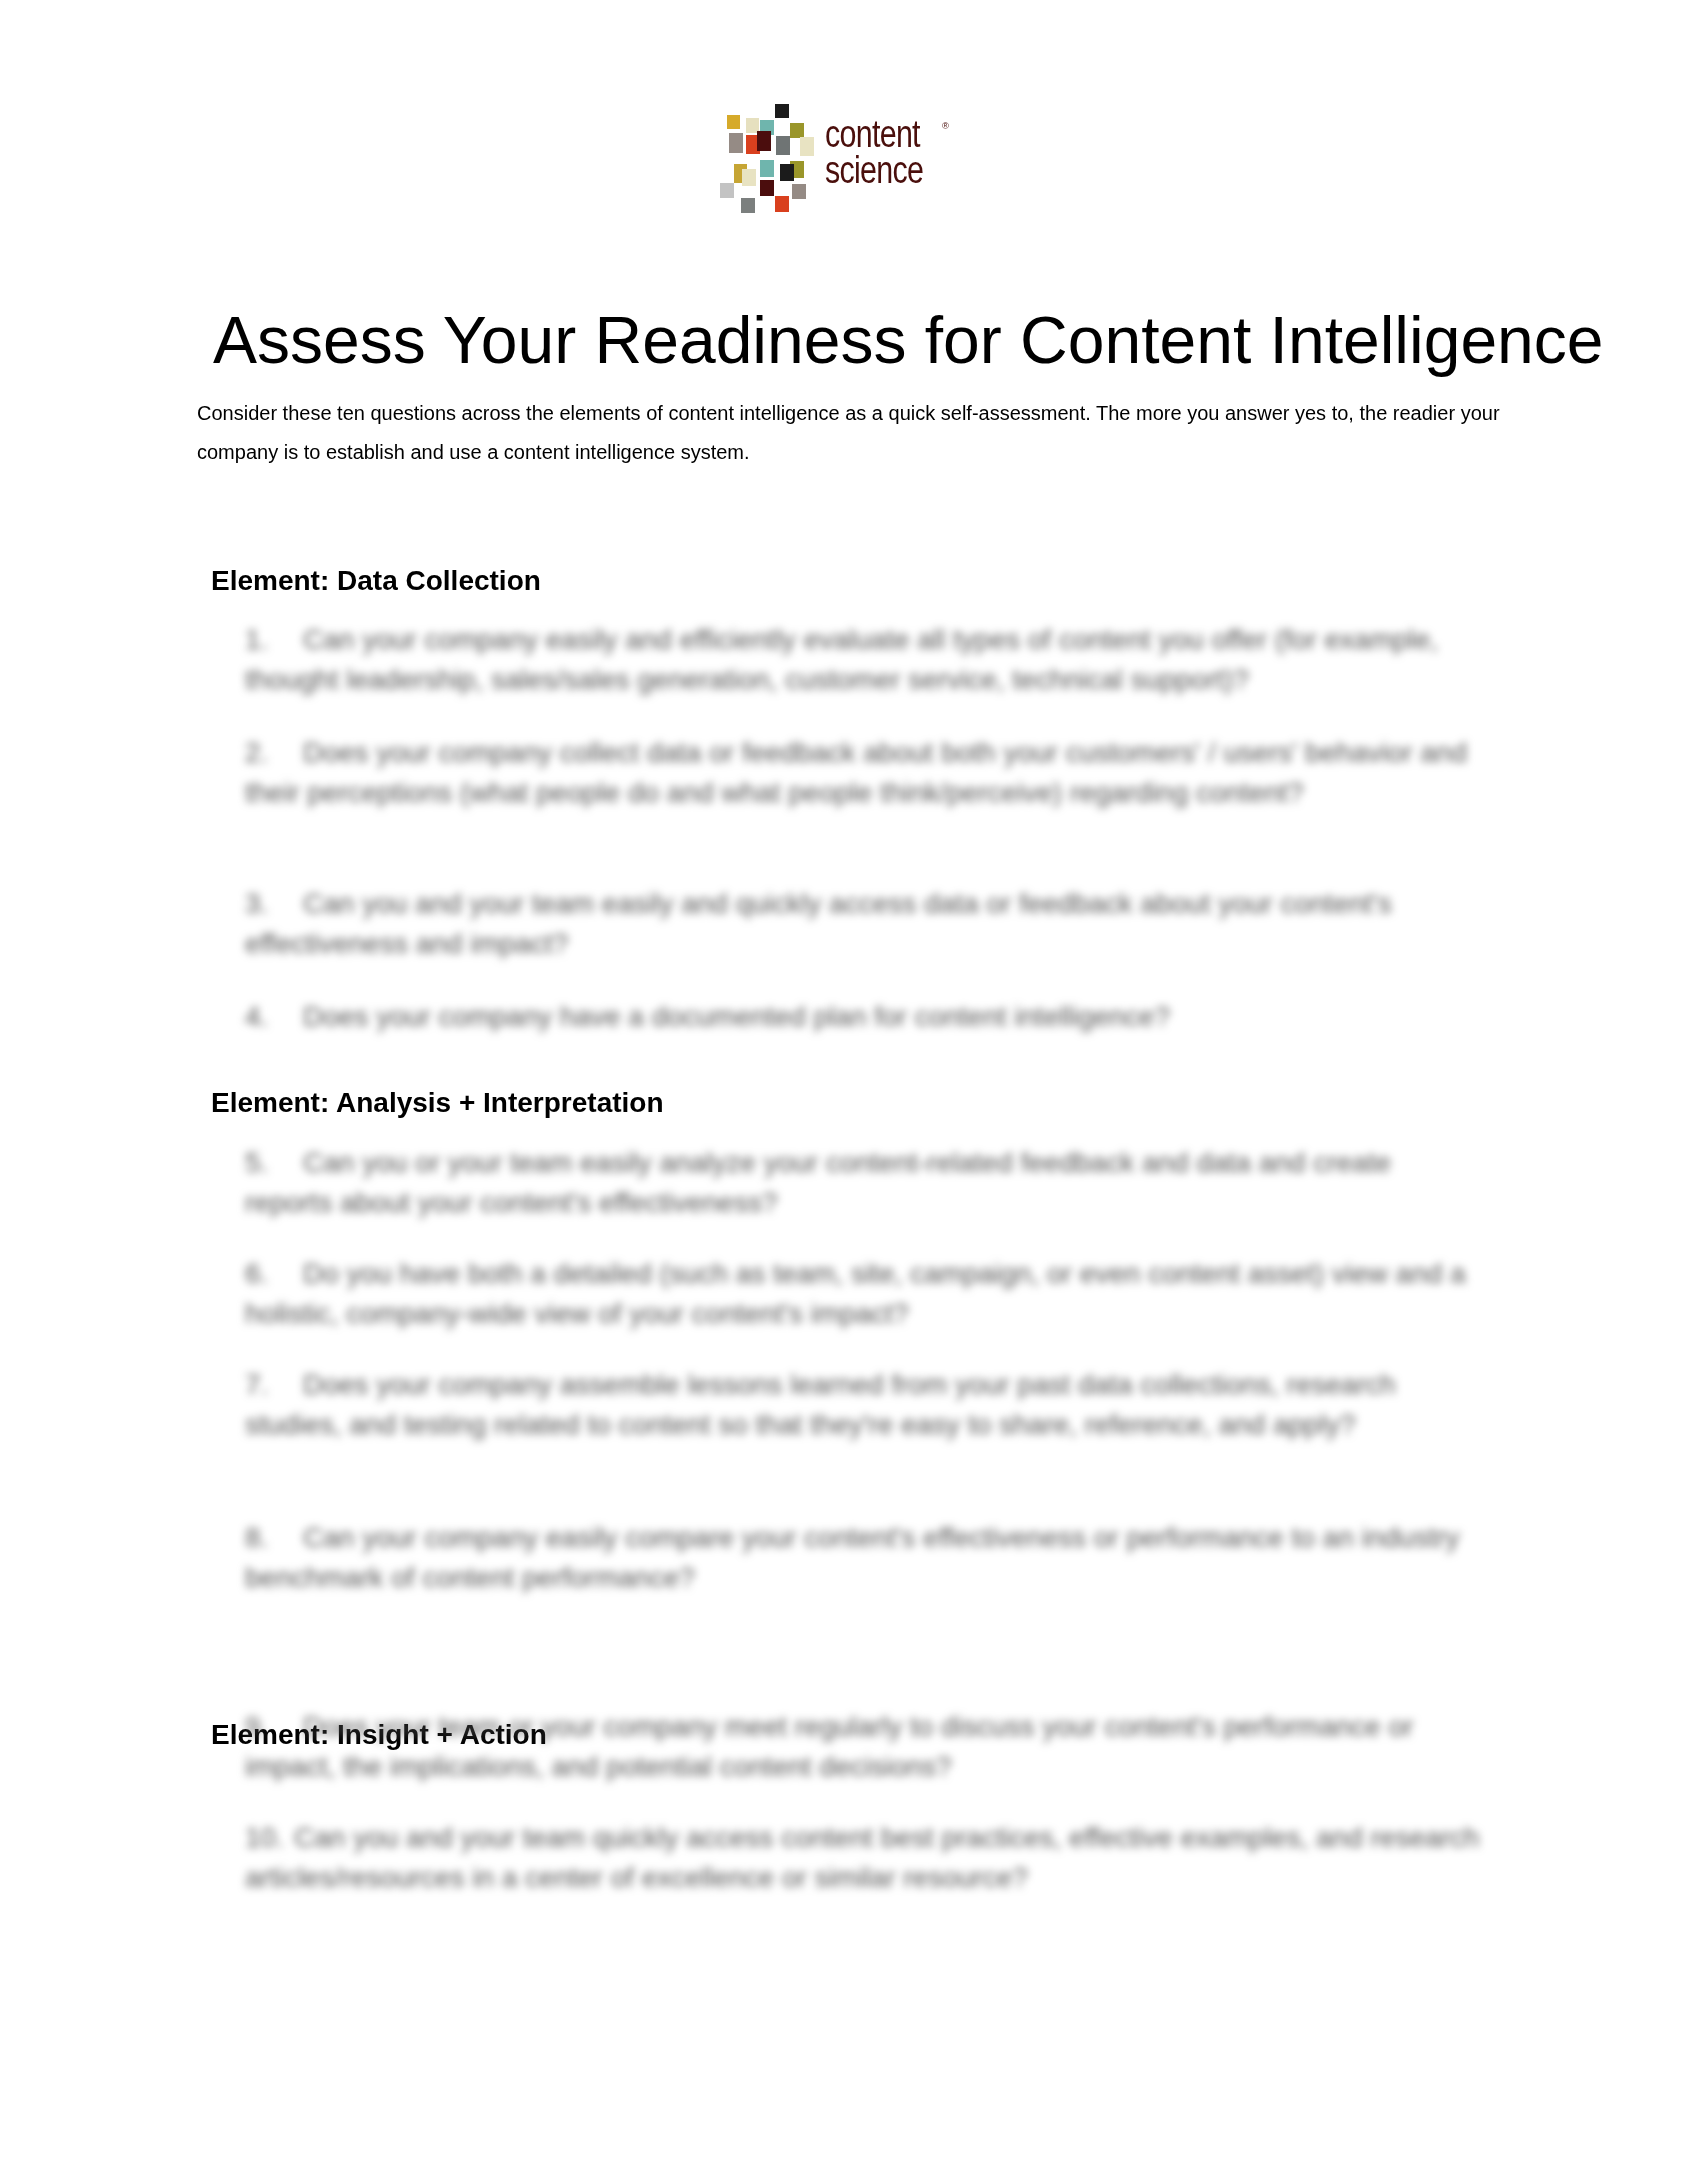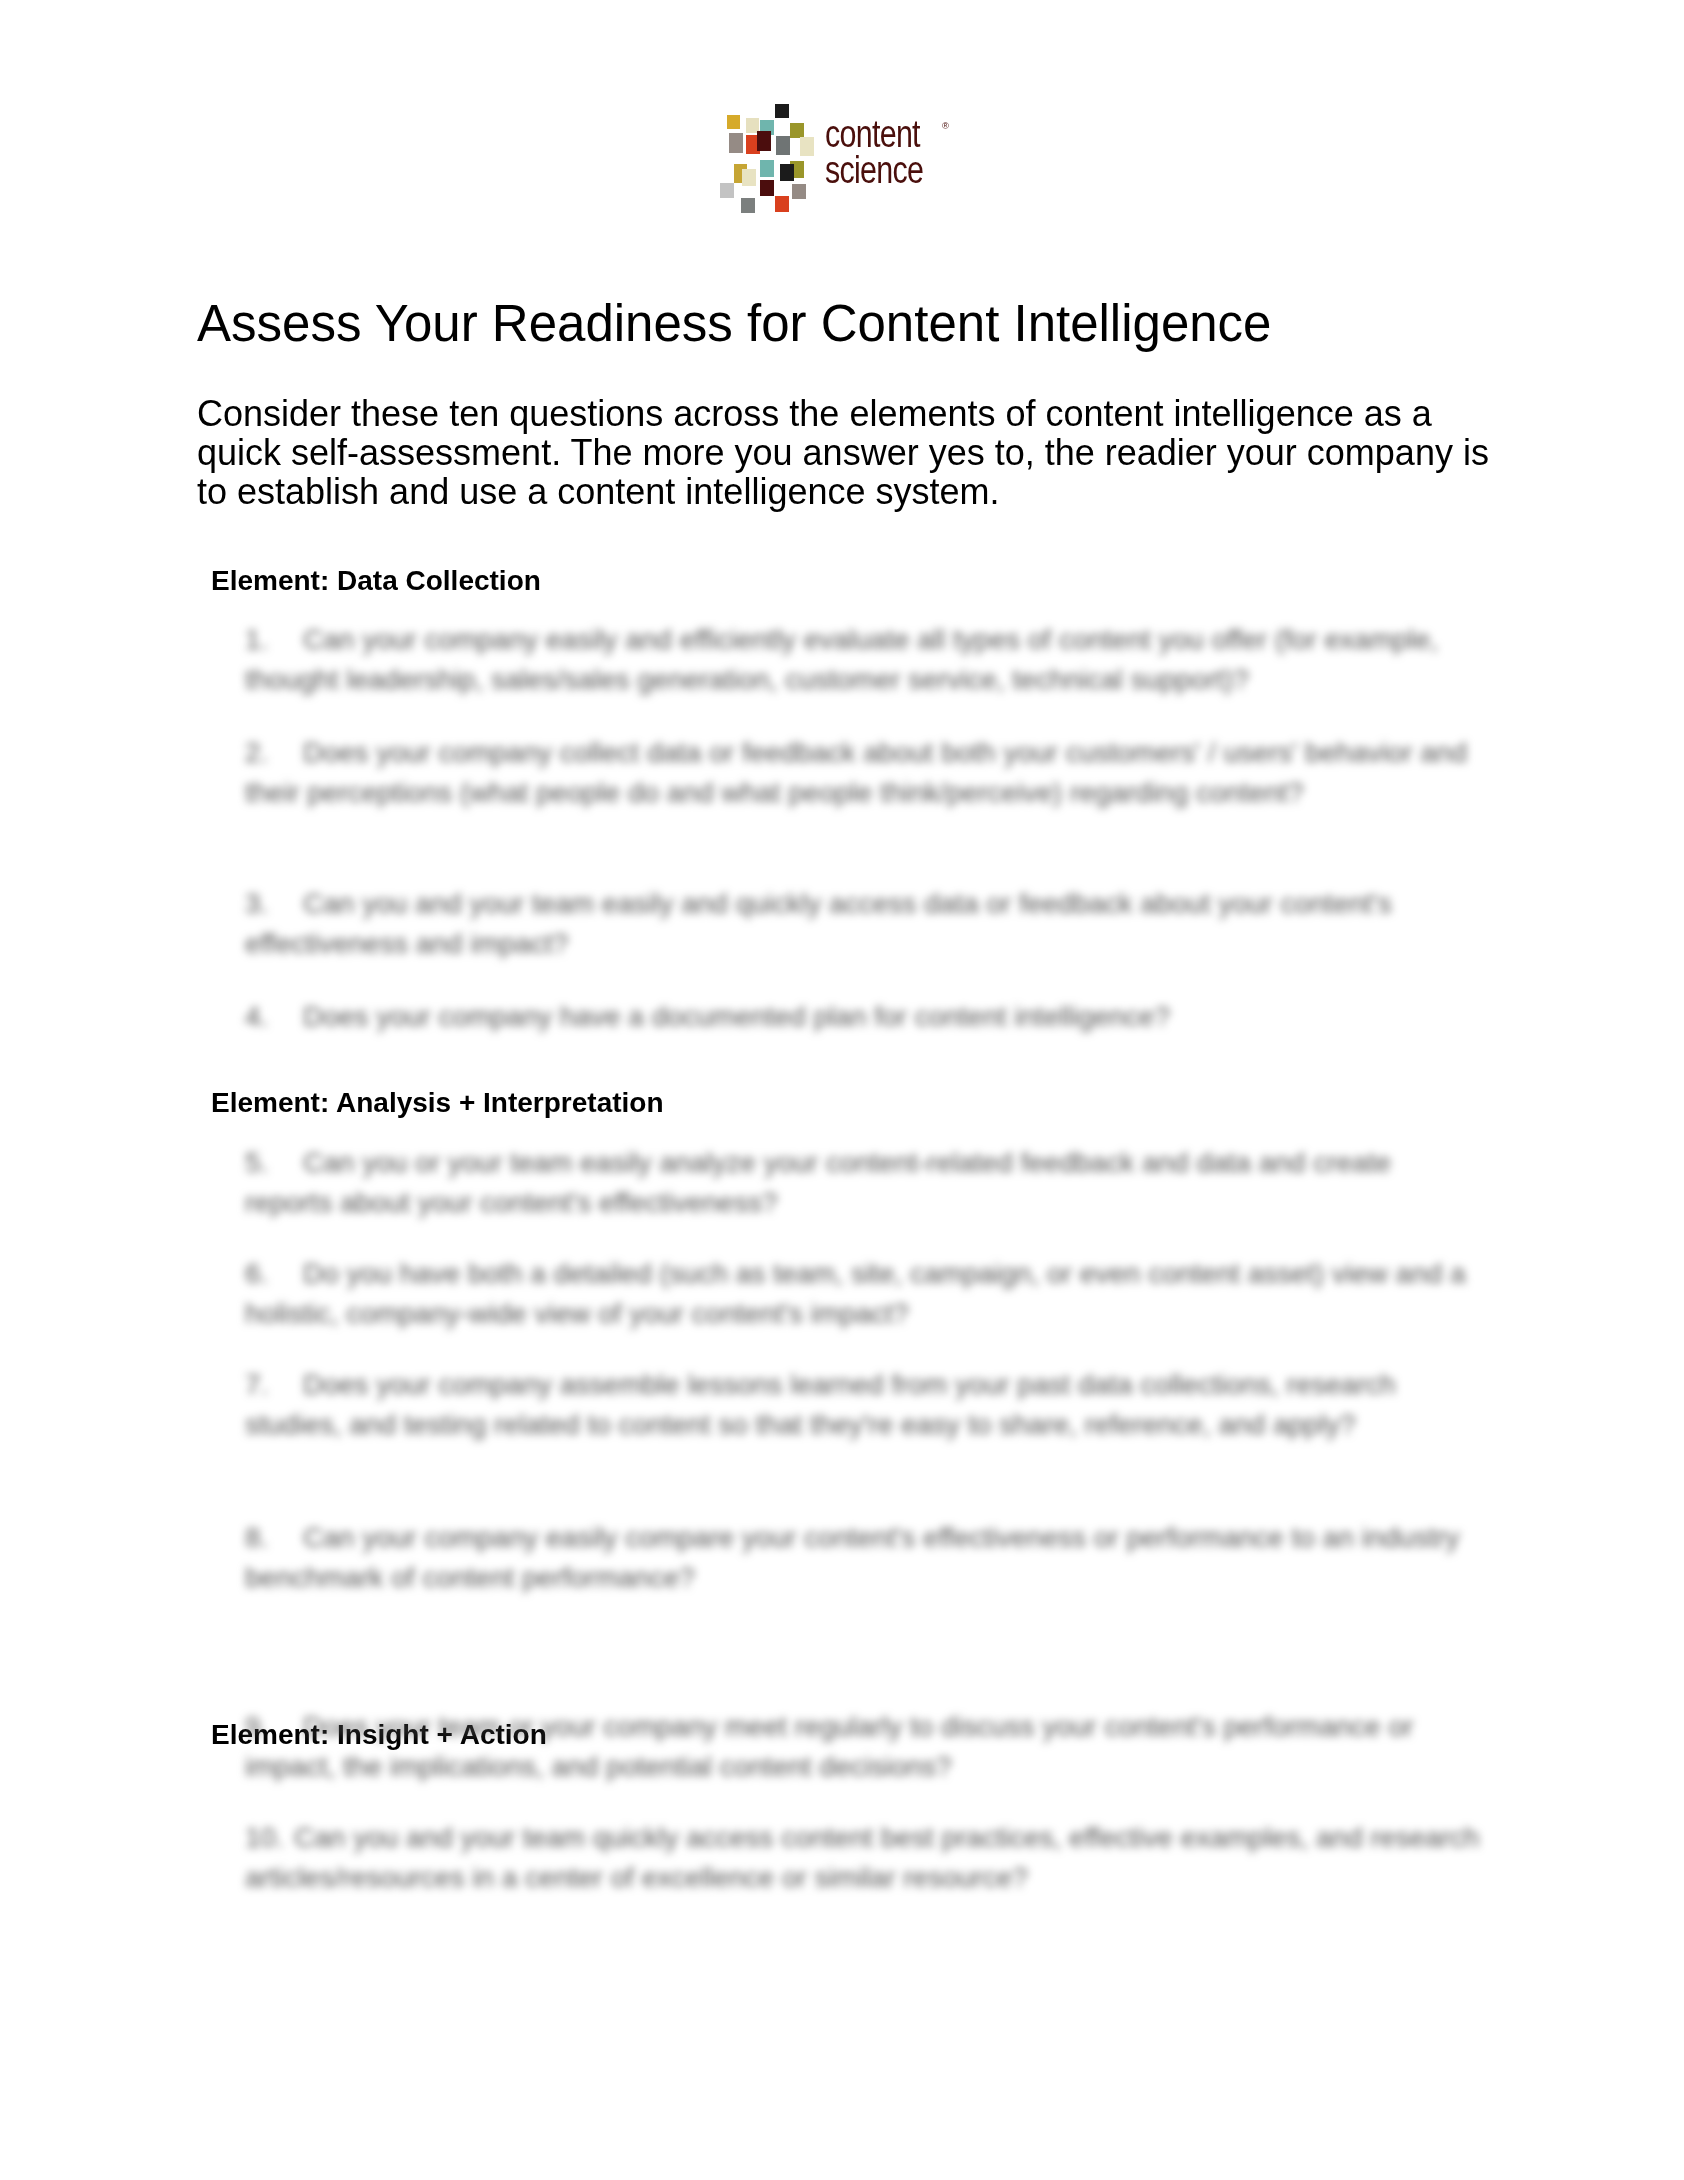--- a/index.html
+++ b/index.html
@@ -51,32 +51,32 @@
       position: absolute;
       left: 222px;
       top: 19px;
       font-size: 9.4px;
       color: #4a0f0c;
     }
     .title {
       position: absolute;
       left: 197px;
       top: 290px;
-      font-size: 51px;
+      font-size: 66px;
       line-height: 68px;
       font-weight: normal;
-      margin: 0;
+      margin: 16px;
       white-space: nowrap;
     }
     .intro {
       position: absolute;
       left: 197px;
       top: 394px;
       width: 1303px;
-      font-size: 36px;
+      font-size: 20px;
       line-height: 39px;
       margin: 0;
     }
     .section-heading {
       position: absolute;
       left: 197px;
       font-size: 28px;
       font-weight: bold;
       line-height: 34px;
       margin: 14px;

